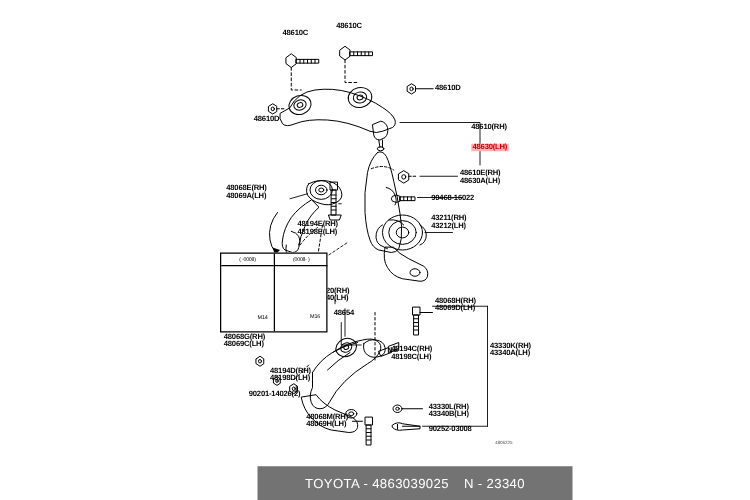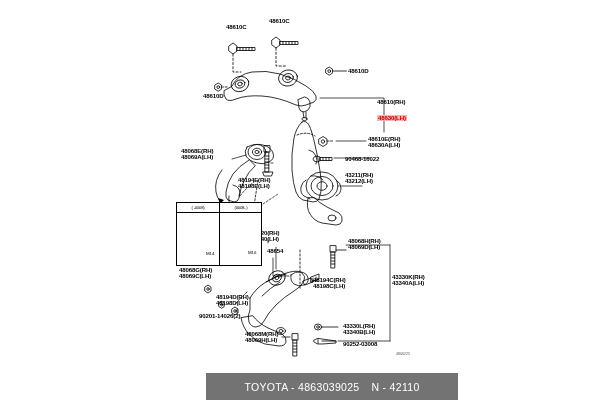--- a/index.html
+++ b/index.html
@@ -327,16 +327,16 @@
     <div class="lbl tiny" style="left:248px;top:250px;">M16</div>
 
     <div class="lbl b" style="left:179px;top:267px;">48068G(RH)</div>
     <div class="lbl b" style="left:179px;top:273px;">48069C(LH)</div>
 
     <div class="lbl xtiny" style="left:396px;top:352px;">4806225</div>
   </div>
 
   <div id="caption">
     <span>TOYOTA - 4863039025</span>
-    <span>N - 42110</span>
+    <span>N - 23340</span>
   </div>
 
 </div>
 
 </body></html>

